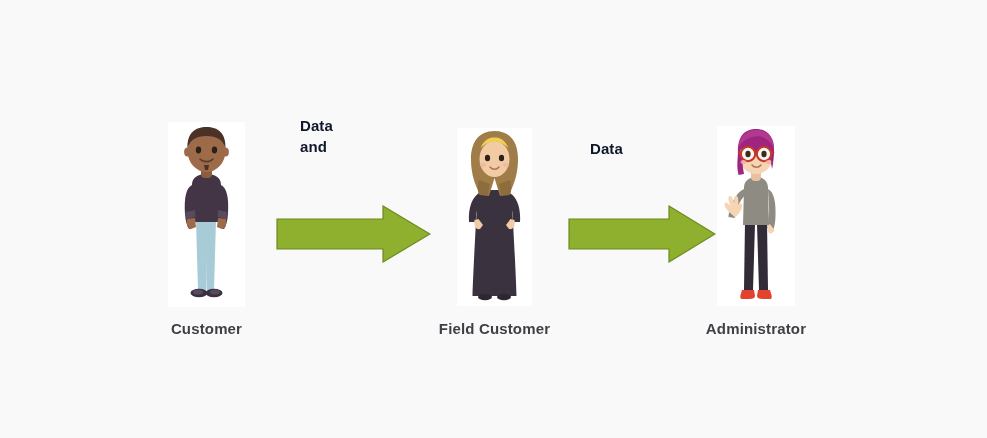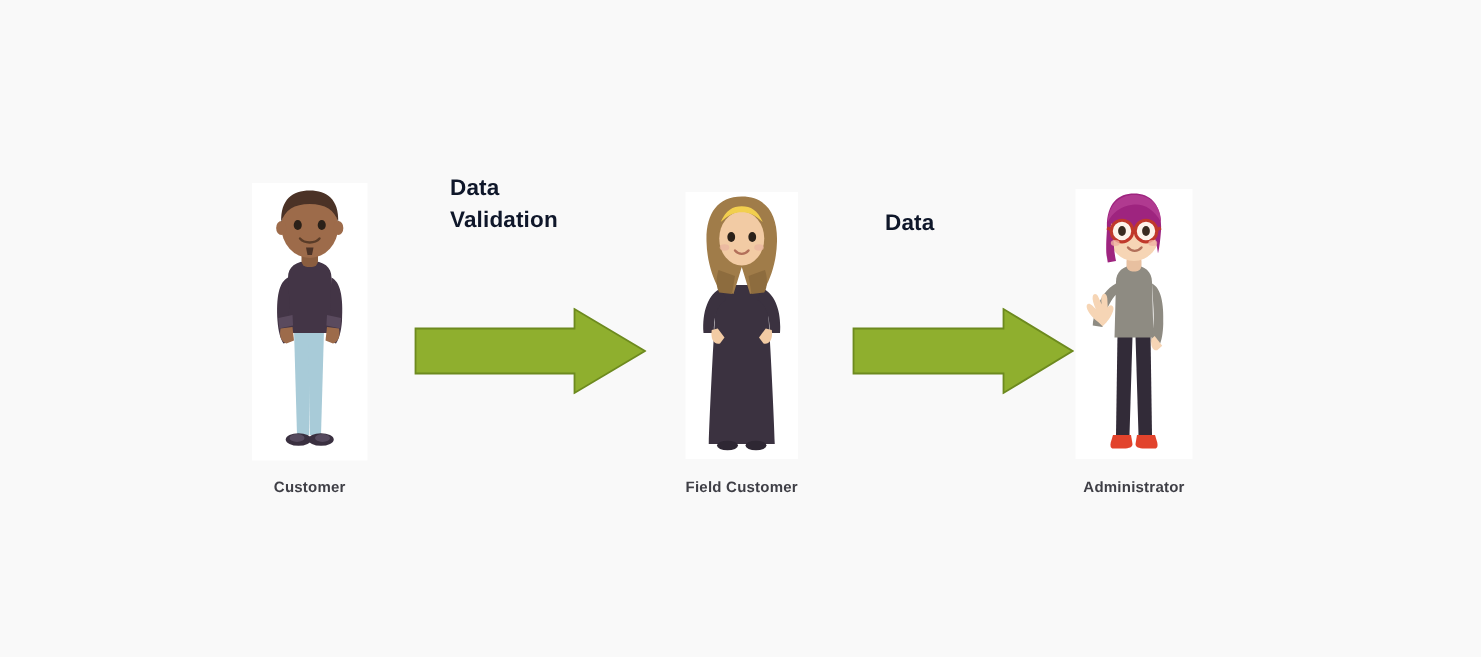--- a/index.html
+++ b/index.html
@@ -28,21 +28,21 @@
   .actor-frame {
     background: #ffffff;
     position: relative;
     overflow: hidden;
   }
   .actor-label {
     position: absolute;
     left: 50%;
     transform: translateX(-50%);
     white-space: nowrap;
-    font-size: 10px;
+    font-size: 15px;
     font-weight: bold;
     color: #3f3f46;
     letter-spacing: 0.15px;
     text-align: center;
   }
 
   
   .flow-label {
     position: absolute;
     font-size: 15px;
@@ -105,21 +105,21 @@
         <path d="M32 37 C35 40.5 42 40.5 45 37" stroke="#5a3c28" stroke-width="1.6" fill="none" stroke-linecap="round"></path>
 
         <path d="M36 43 L41 43 L40 48 L37 48 Z" fill="#4b3226"></path>
       </svg>
     </div>
     <div class="actor-label" style="top:198px;">Customer</div>
   </div>
 
   <div class="flow-label" style="left:300px; top:115px; width:110px;">
     <div>Data</div>
-    <div>Validation</div>
+    <div>and</div>
   </div>
 
   <div class="arrow" style="left:276px; top:205px;">
     <svg width="155" height="58" viewBox="0 0 155 58">
       <polygon points="1,14 107,14 107,1 154,29 107,57 107,44 1,44" fill="#8faf2e" stroke="#6d8a1f" stroke-width="1.2" stroke-linejoin="miter"></polygon>
     </svg>
   </div>
 
   <div class="actor" style="left:457px; top:128px;">
     <div class="actor-frame" style="width:75px; height:178px;">

